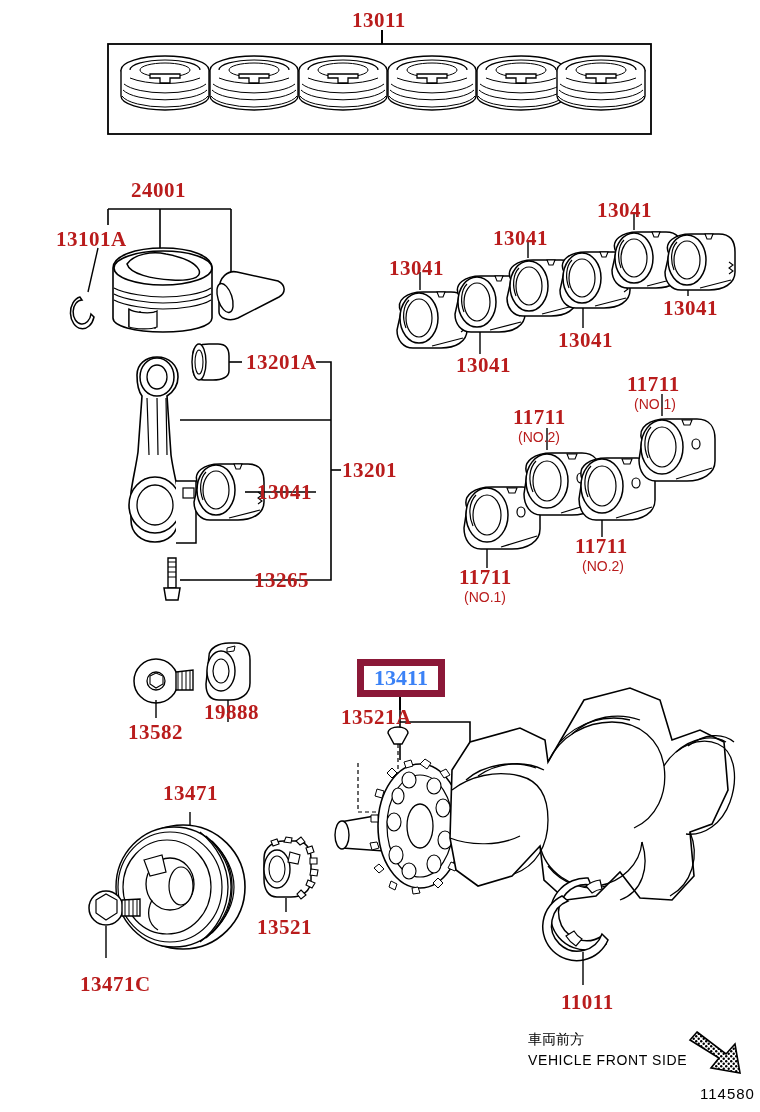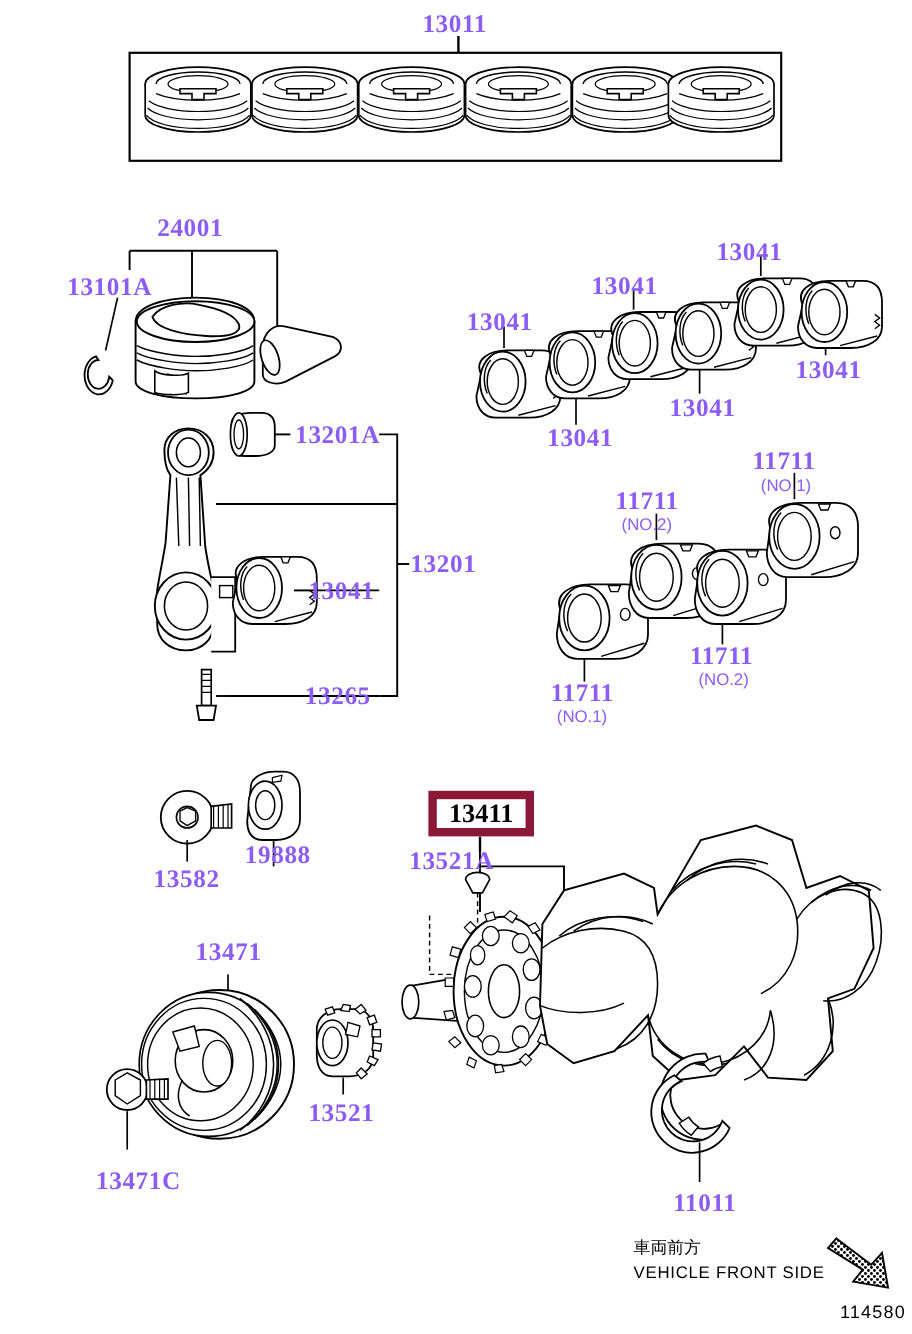--- a/index.html
+++ b/index.html
@@ -1,24 +1,24 @@
 <!DOCTYPE html>
 <html><head>
 <meta charset="utf-8">
 <style>
   html,body{margin:0;padding:0;background:#fff;}
   body{width:760px;height:1112px;position:relative;overflow:hidden;
        font-family:"Liberation Sans",sans-serif;color:#000;}
   #diagram{position:absolute;left:0;top:0;width:760px;height:1112px;}
   .lbl{position:absolute;font-family:"Liberation Serif",serif;font-weight:bold;
-       font-size:21px;letter-spacing:.5px;white-space:nowrap;color:#8b5cf6;}
+       font-size:21px;letter-spacing:.5px;white-space:nowrap;color:#b91c1c;}
   .lbl.sub{font-family:"Liberation Sans",sans-serif;font-weight:normal;font-size:14px;letter-spacing:0;}
   .hl-box{position:absolute;border:7px solid #8B1838;background:#fff;
           display:flex;align-items:center;justify-content:center;box-sizing:border-box;}
-  .hl-box span{font-family:"Liberation Serif",serif;font-weight:bold;font-size:22px;color:#000000;}
+  .hl-box span{font-family:"Liberation Serif",serif;font-weight:bold;font-size:22px;color:#3b82f6;}
   .vfs{position:absolute;font-family:Liberation Sans, sans-serif;font-size:14px;
        letter-spacing:.6px;white-space:nowrap;}
   .jp{position:absolute;font-family:"DejaVu Sans",sans-serif;font-size:14px;white-space:nowrap;}
   .docid{position:absolute;font-family:"Liberation Sans",sans-serif;font-size:15px;letter-spacing:1px;}
 </style>
 </head>
 <body>
 
 <svg id="diagram" viewBox="0 0 760 1112" xmlns="http://www.w3.org/2000/svg">
   <defs>

